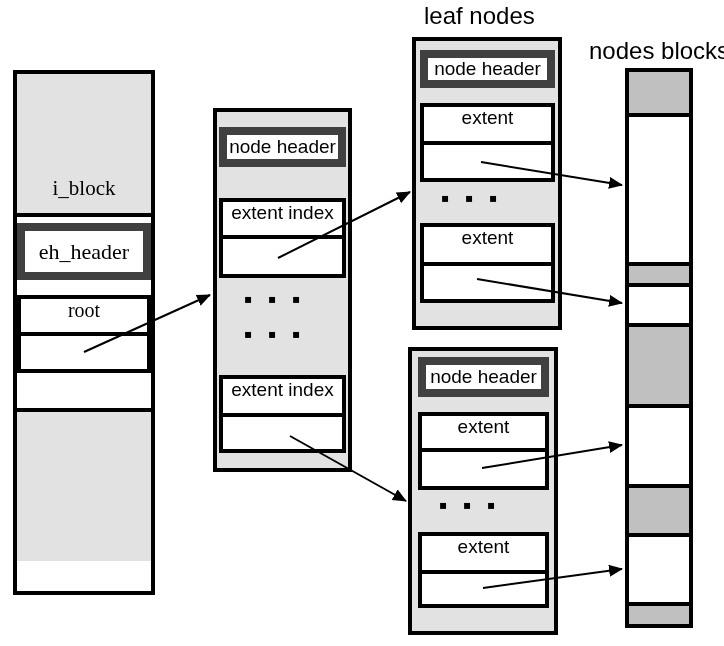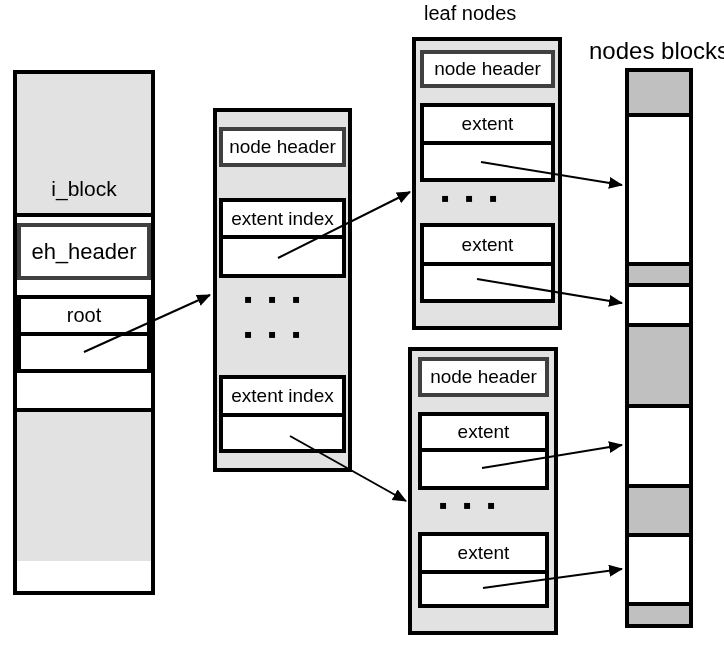--- a/index.html
+++ b/index.html
@@ -4,40 +4,40 @@
 <style>
   html,body { margin:0; padding:0; background:#fff; }
   #canvas {
     position:relative; width:724px; height:646px; background:#fff;
     font-family:"Liberation Sans", sans-serif; color:#000; overflow:hidden;
   }
   .title { position:absolute; white-space:nowrap; color:#000; }
   .box { position:absolute; border:4px solid #000; box-sizing:border-box; background:#fff; }
   .inner { position:absolute; box-sizing:border-box; }
   .graybg {  }
-  .wbox { border:4px solid #404040; background:#fff; display:flex; align-items:center; justify-content:center; }
-  .row1 { border-bottom:4px solid #000; display:flex; align-items:center; justify-content:center; box-sizing:content-box; }
+  .wbox { border:8px solid #404040; background:#fff; display:flex; align-items:center; justify-content:center; }
+  .row1 { border-bottom:4px solid #000; display:flex; justify-content:center; box-sizing:content-box; }
   .blackline { background:#000; }
   .dots { position:absolute; width:100px; text-align:center; font-family:"DejaVu Sans", sans-serif;
           font-size:12px; letter-spacing:6px; line-height:14px; color:#000; }
   .lbl { white-space:nowrap; }
   #arrow-layer { position:absolute; left:0; top:0; pointer-events:none; z-index:10; }
   .arrow-line { stroke:#000; stroke-width:2; }
   #disk-col { position:absolute; left:625px; top:68px; width:68px; height:560px;
               border:4px solid #000; box-sizing:border-box; background:#fff; overflow:hidden; }
 </style>
 </head>
 <body>
 
 <div id="canvas">
 
-  <div class="title" style="left:424px; top:2px; font-size:20px;">leaf nodes</div>
+  <div class="title" style="left:424px; top:2px; font-size:24px;">leaf nodes</div>
   <div class="title" style="left:589px; top:37px; font-size:24px;">nodes blocks</div>
 
-  <div class="box" style="left:13px; top:70px; width:142px; height:525px;">
+  <div class="box" style="left:13px; top:70px; width:142px; height:525px;font-family:Liberation Serif, serif;">
     <div class="inner graybg" style="left: 0px; top: 0px; width: 134px; height: 139px; display: flex; align-items: flex-end; justify-content: center; padding-bottom: 12px; background: rgb(226, 226, 226);">
       <span class="lbl" style="font-size:21px;">i_block</span>
     </div>
     <div class="inner blackline" style="left:0; top:139px; width:134px; height:4px;"></div>
     <div class="inner wbox" style="left:0; top:149px; width:134px; height:57px;">
       <span class="lbl" style="font-size:22px;">eh_header</span>
     </div>
     <div class="inner" style="left:0; top:221px; width:134px; height:78px; border:4px solid #000; background:#fff;">
       <div class="row1" style="height:33px; font-size:20px;">
         <span class="lbl">root</span>

